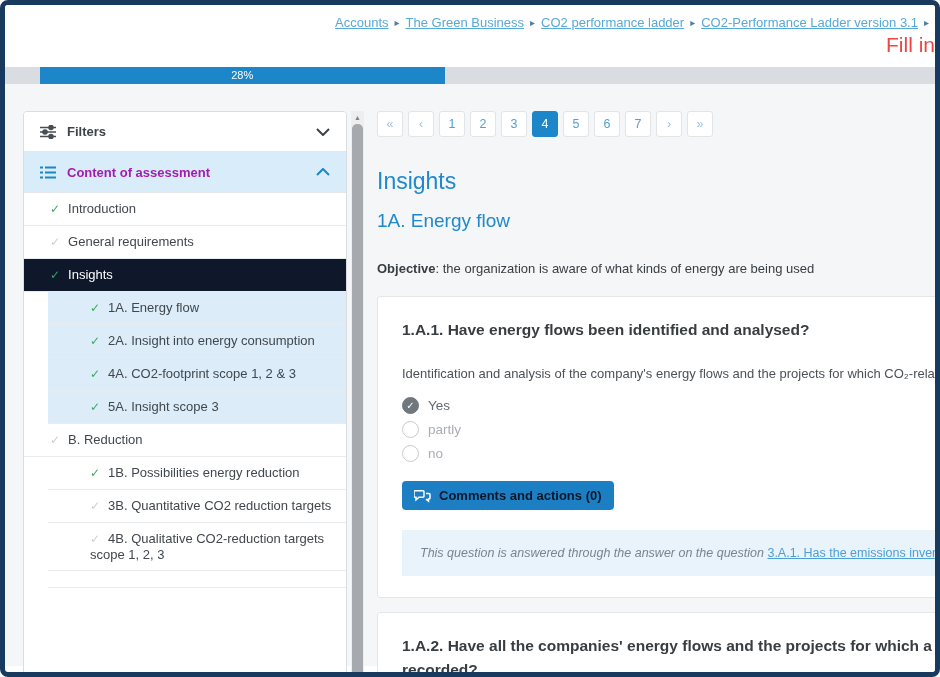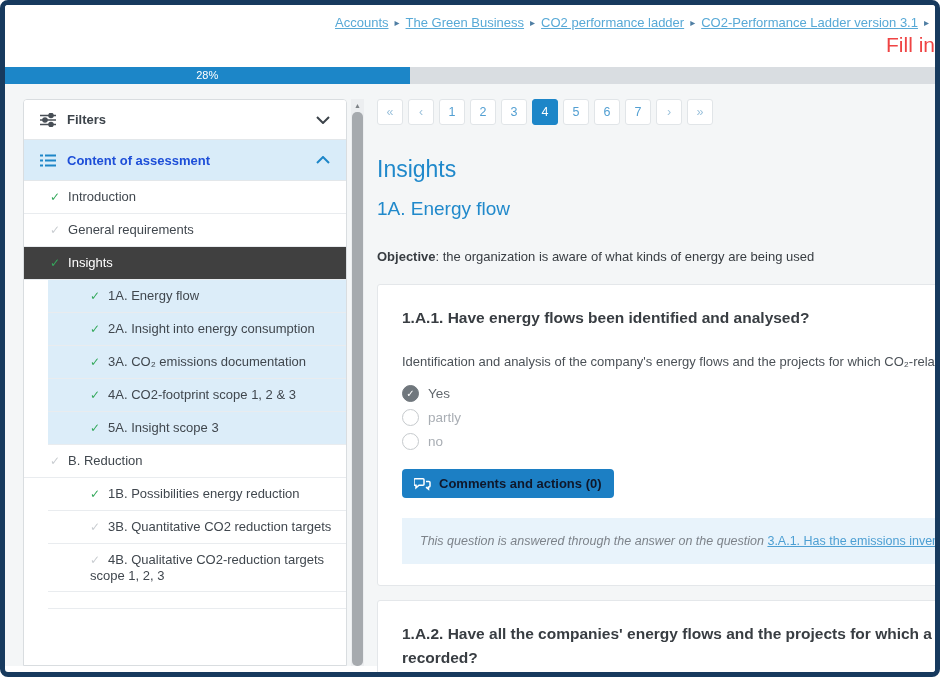--- a/index.html
+++ b/index.html
@@ -22,43 +22,43 @@
   
   .progress { height: 17px; background: #d9dde1; position: relative; }
   .progress-fill {
     height: 100%; background: #1c86c8; color: #fff; font-size: 11px;
     line-height: 17px; text-align: center;
   }
 
   
   .workspace {
     display: flex; align-items: flex-start;
-    background: #f4f6f7; height: 582px; padding: 15px 0 0 18px;
+    background: #f4f6f7; height: 582px; padding: 27px 0 0 18px;
   }
 
   
   .sidebar {
     width: 324px; background: #fff; border: 1px solid #d9dde0;
     border-radius: 4px 4px 0 0; height: 567px; overflow: hidden; flex: none;
   }
   .side-head {
     display: flex; align-items: center; gap: 11px; height: 40px;
     padding: 0 16px; font-size: 13px; font-weight: 700; color: #3c434a;
     border-bottom: 1px solid #e3e7ea; cursor: pointer; background: #fff;
   }
-  .side-head.assessment { background: #d9ecf9; color: #1d4ed8; height: 41px; }
+  .side-head.assessment { background: #d9ecf9; color: #a21caf; height: 41px; }
   .side-head .chev { margin-left: auto; display: flex; }
   .nav-item {
     display: block; font-size: 13px; color: #40474e;
     padding: 8px 10px 8px 26px; border-bottom: 1px solid #e9ecef;
     line-height: 15px; cursor: pointer; background: #fff;
   }
   .nav-item.lvl2 { padding-left: 42px; margin-left: 24px; }
   .nav-item.hl { background: #dcedf9; }
-  .nav-item.sel { background: #404040; color: #fff; }
+  .nav-item.sel { background: #0f172a; color: #fff; }
   .check { font-weight: 700; margin-right: 8px; font-size: 12px; }
   .check.g { color: #35a95c; }
   .check.dim { color: #c9cdd1; }
 
   
   .vscroll { width: 13px; height: 567px; background: #eceef0; margin-left: 4px; position: relative; flex: none; }
   .vscroll .arrow { height: 13px; text-align: center; font-size: 7px; color: #7e8387; line-height: 13px; }
   .vscroll .thumb { position: absolute; top: 13px; bottom: 0; left: 1px; right: 1px; background: #a6aaae; border-radius: 5px; }
 
   
@@ -119,21 +119,21 @@
 <div class="frame">
 
   <div class="header">
     <div class="breadcrumb">
       <a>Accounts</a><span class="crumb-sep">▸</span><a>The Green Business</a><span class="crumb-sep">▸</span><a>CO2 performance ladder</a><span class="crumb-sep">▸</span><a>CO2-Performance Ladder version 3.1</a><span class="crumb-sep">▸</span>
     </div>
     <div class="page-title">Fill in</div>
   </div>
 
   <div class="progress">
-    <div class="progress-fill" style="width: 43.5%;">28%</div>
+    <div class="progress-fill" style="width: 43.5%; margin-left: 35px;">28%</div>
   </div>
 
   <div class="workspace">
 
     <aside class="sidebar">
       <div class="side-head">
         <svg width="16" height="14" viewBox="0 0 16 14">
           <g stroke="#474e55" stroke-width="1.6" fill="#474e55">
             <line x1="0" y1="2.5" x2="16" y2="2.5"></line>
               <circle cx="11" cy="2.5" r="2"></circle>
@@ -167,21 +167,20 @@
               <polyline points="1,7 7,1 13,7" fill="none" stroke="#1d86c8" stroke-width="2"></polyline>
             </svg>
         </span>
       </div>
 
       <div class="nav-item"><span class="check g">✓</span><span>Introduction</span></div>
       <div class="nav-item"><span class="check dim">✓</span><span>General requirements</span></div>
       <div class="nav-item sel"><span class="check g">✓</span><span>Insights</span></div>
       <div class="nav-item lvl2 hl"><span class="check g">✓</span><span>1A. Energy flow</span></div>
       <div class="nav-item lvl2 hl"><span class="check g">✓</span><span>2A. Insight into energy consumption</span></div>
-      <div class="nav-item lvl2 hl"><span class="check g">✓</span><span>3A. CO₂ emissions documentation</span></div>
       <div class="nav-item lvl2 hl"><span class="check g">✓</span><span>4A. CO2-footprint scope 1, 2 &amp; 3</span></div>
       <div class="nav-item lvl2 hl"><span class="check g">✓</span><span>5A. Insight scope 3</span></div>
       <div class="nav-item"><span class="check dim">✓</span><span>B. Reduction</span></div>
       <div class="nav-item lvl2"><span class="check g">✓</span><span>1B. Possibilities energy reduction</span></div>
       <div class="nav-item lvl2"><span class="check dim">✓</span><span>3B. Quantitative CO2 reduction targets</span></div>
       <div class="nav-item lvl2"><span class="check dim">✓</span><span>4B. Qualitative CO2-reduction targets scope 1, 2, 3</span></div>
       <div class="nav-item lvl2"></div>
 
     </aside>
 

